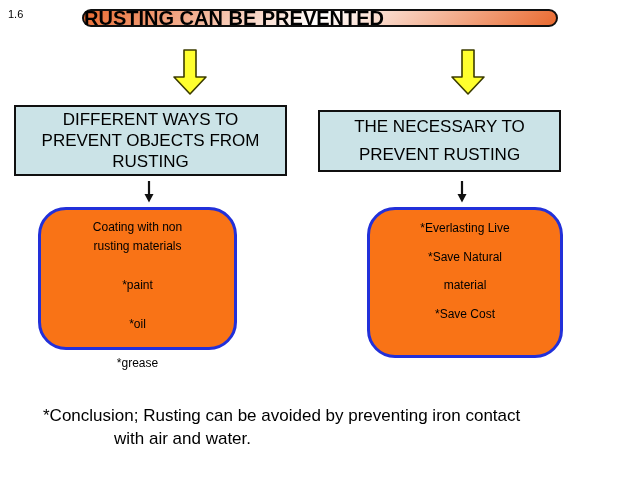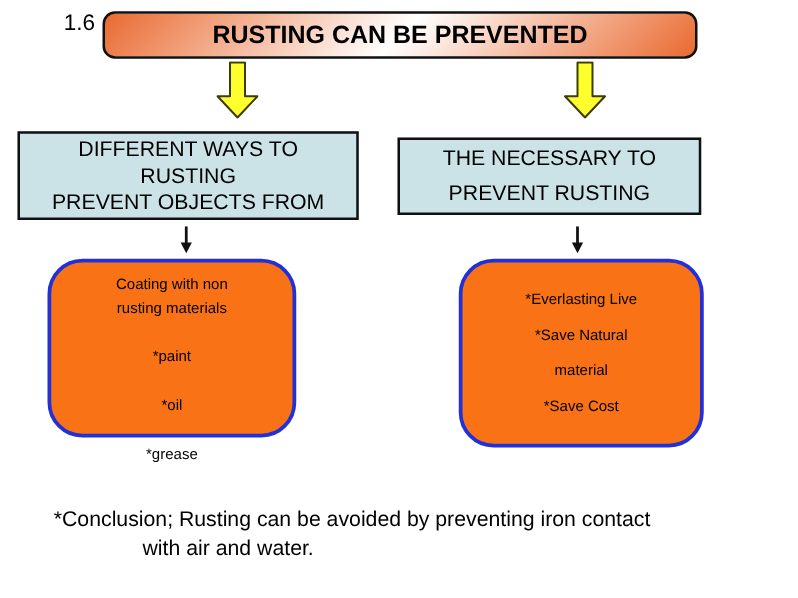--- a/index.html
+++ b/index.html
@@ -1,26 +1,26 @@
 <!DOCTYPE html>
 <html style="--title-orange: #e96a30; --heading-fill: #cbe3e7; --card-border: #2230d9; --arrow-yellow: #ffff2e; --arrow-outline: #3c3c00; --connector-black: #111111;"><head>
 <meta charset="utf-8">
 <style>
   html,body { margin:0; padding:0; background:#ffffff; }
   .slide {
     position:relative; width:638px; height:478px; background:#ffffff;
     font-family:"Liberation Sans", sans-serif; color:#000; overflow:hidden;
   }
-  .slide-number { position:absolute; left:8px; top:8px; font-size:18px;margin-left:43px; }
+  .slide-number { position:absolute; left:8px; top:8px; font-size:11px; }
 
   .title-box {
-    position:absolute; left:82px; top:9px; width:476px; height:38px;
+    position:absolute; left:82px; top:9px; width:476px; height:18px;
     box-sizing:border-box; border:2.5px solid #101010; border-radius:10px;
     background:linear-gradient(135deg, var(--title-orange,#e96a30) 0%, #ffffff 50%, var(--title-orange,#e96a30) 100%);
-    display:flex; align-items:center; justify-content:center;
+    display:flex; align-items:center; 
   }
   .title-text { font-size:20px; font-weight:bold; }
 
   .big-arrow { position:absolute; top:49px; width:34px; height:46px; }
   .big-arrow-left { left:173px; }
   .big-arrow-right { left:451px; }
 
   .heading-box {
     position:absolute; box-sizing:border-box;
     background:var(--heading-fill,#cbe3e7); border:2px solid #101010;
@@ -34,21 +34,21 @@
   .connector-left  { left:144px; top:181px; }
   .connector-right { left:457px; top:181px; }
 
   .card {
     position:absolute; box-sizing:border-box; background:#f97316;
     border:3.5px solid var(--card-border,#2230d9); border-radius:28px;
     text-align:center; font-size:12px; font-weight:normal;
   }
   .card-left  { left:38px;  top:207px; width:199px; height:143px; padding-top:8px; line-height:19px; }
   .card-left .starred { margin-top:20px; }
-  .card-right { left:367px; top:207px; width:196px; height:151px; padding-top:15px; line-height:28.5px; }
+  .card-right { left:367px; top:207px; width:196px; height:151px; padding-top:4px; line-height:28.5px; }
 
   .conclusion { position:absolute; left:43px; top:404px; font-size:17px; line-height:23px; }
   .conclusion .line2 { margin-left:71px; }
 </style>
 </head>
 <body>
 
 <div class="slide">
 
   <div class="slide-number">1.6</div>
@@ -59,22 +59,22 @@
 
   <svg class="big-arrow big-arrow-left" viewBox="0 0 34 46">
     <polygon points="11,1 23,1 23,28 33,28 17,45 1,28 11,28" fill="#ffff2e" stroke="#3c3c00" stroke-width="1.6" stroke-linejoin="round"></polygon>
   </svg>
   <svg class="big-arrow big-arrow-right" viewBox="0 0 34 46">
     <polygon points="11,1 23,1 23,28 33,28 17,45 1,28 11,28" fill="#ffff2e" stroke="#3c3c00" stroke-width="1.6" stroke-linejoin="round"></polygon>
   </svg>
 
   <div class="heading-box heading-left">
     <div>DIFFERENT WAYS TO</div>
+    <div>PREVENT OBJECTS FROM</div>
     <div>RUSTING</div>
-    <div>PREVENT OBJECTS FROM</div>
   </div>
 
   <div class="heading-box heading-right">
     <div>THE NECESSARY TO</div>
     <div>PREVENT RUSTING</div>
   </div>
 
   <svg class="connector connector-left" viewBox="0 0 10 22">
     <path d="M5 0 V14" stroke="#111111" stroke-width="2.2"></path>
     <polygon points="0.5,13 9.5,13 5,21.5" fill="#111111"></polygon>

